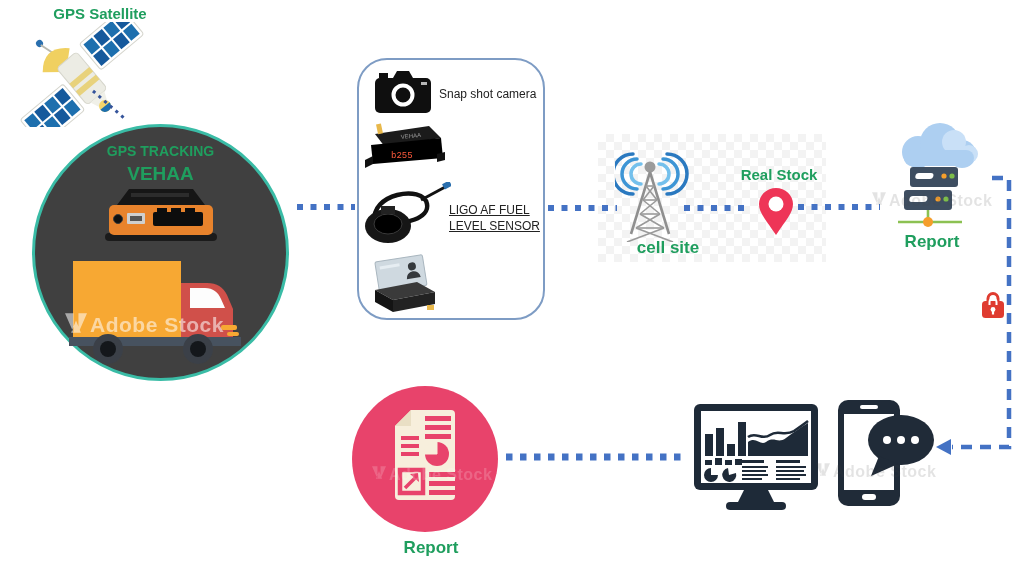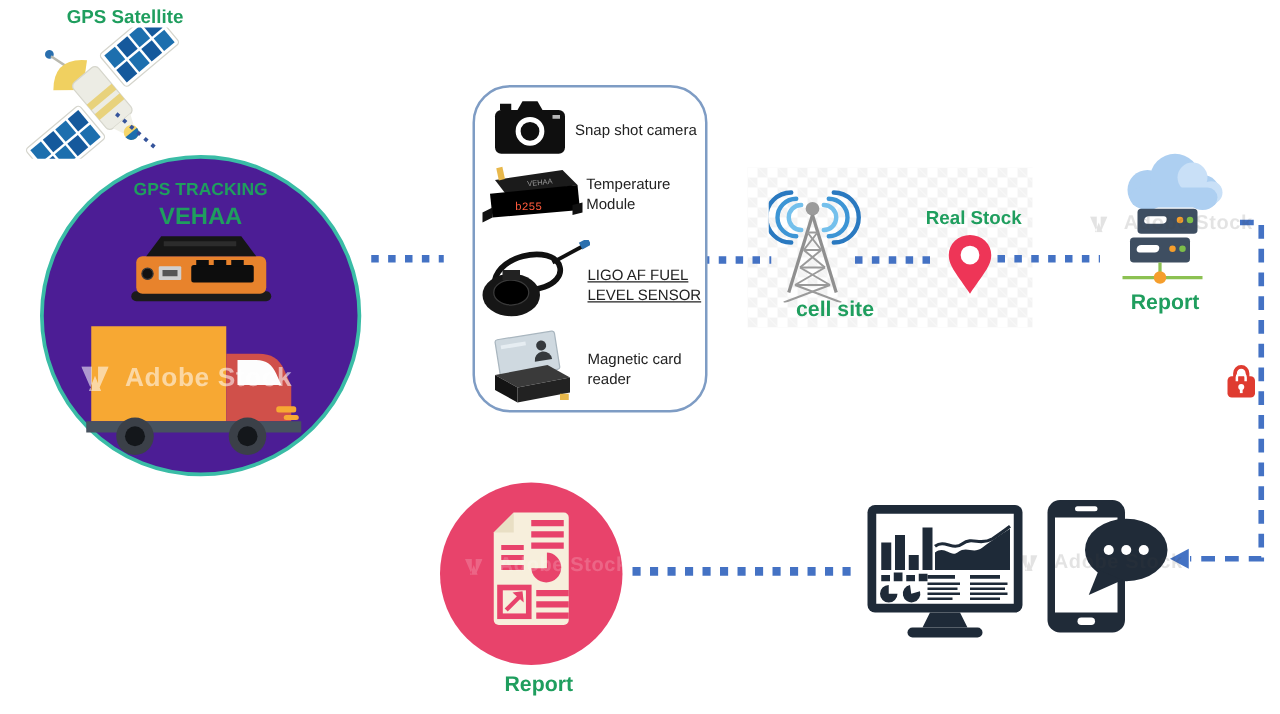--- a/index.html
+++ b/index.html
@@ -6,26 +6,26 @@
   .stage{position:relative;width:1024px;height:571px;background:#fff;overflow:hidden;
          font-family:"Liberation Sans",sans-serif;}
   .abs{position:absolute;}
   .glabel{position:absolute;color:#1f9e5e;font-weight:bold;text-align:center;}
   .checker{position:absolute;left:598px;top:134px;width:228px;height:128px;opacity:.5;
     background-image:
       linear-gradient(45deg,#e9e9e9 25%,transparent 25%,transparent 75%,#e9e9e9 75%),
       linear-gradient(45deg,#e9e9e9 25%,transparent 25%,transparent 75%,#e9e9e9 75%);
     background-size:16px 16px;background-position:0 0,8px 8px;}
   .circle{position:absolute;left:32px;top:124px;width:257px;height:257px;border:3px solid #3abca6;
-    border-radius:50%;background:#4c1d95;box-sizing:border-box;}
-  .devbox{position:absolute;left:378px;top:58px;width:188px;height:262px;border:2px solid #7e9cc4;
-    border-radius:30px;background:#fff;box-sizing:border-box;margin-top:10px;}
+    border-radius:50%;background:#404040;box-sizing:border-box;}
+  .devbox{position:absolute;left:357px;top:58px;width:188px;height:262px;border:2px solid #7e9cc4;
+    border-radius:30px;background:#fff;box-sizing:border-box;}
   .devlabel{position:absolute;font-size:12px;line-height:1.3;color:#222;}
-  .watermark{position:absolute;display:flex;align-items:center;gap:13px;font-weight:bold;
-    letter-spacing:.5px;color:#444;opacity:.14;font-size:19px;white-space:nowrap;}
+  .watermark{position:absolute;display:flex;gap:3px;font-weight:bold;
+    letter-spacing:.5px;color:#444;opacity:.14;font-size:19px;white-space:nowrap;margin-top:22px;}
   .watermark.light{color:#fff;opacity:.55;font-size:21px;}
   .watermark svg{flex:0 0 auto;}
 </style>
 </head>
 <body>
 
 <div class="stage">
 
   <div class="checker"></div>
 
@@ -128,21 +128,20 @@
 
     <svg class="abs" style="left:4px;top:58px;" width="84" height="54" viewBox="0 0 84 54">
       <polygon points="12,16 66,8 78,20 22,29" fill="#1b1b1b"></polygon>
       <rect x="14" y="6" width="5" height="10" fill="#e8b84b" transform="rotate(-12 16 11)"></rect>
       <polygon points="8,27 78,20 80,40 10,46" fill="#000"></polygon>
       <polygon points="2,42 10,38 10,46 2,50" fill="#111"></polygon>
       <polygon points="74,36 82,34 82,42 74,44" fill="#111"></polygon>
       <text x="38" y="21" font-size="6" fill="#9a9a9a" font-family="Liberation Sans,sans-serif" transform="rotate(-6 38 21)">VEHAA</text>
       <text x="28" y="40" font-size="9" fill="#ff5a3c" font-family="Liberation Mono,monospace">b255</text>
     </svg>
-    <div class="devlabel" style="left:89px;top:70px;width:80px;">Temperature Module</div>
 
     <svg class="abs" style="left:2px;top:122px;" width="90" height="66" viewBox="0 0 90 66">
       <path d="M60,18 L86,4" stroke="#111" stroke-width="3"></path>
       <rect x="82" y="0" width="8" height="6" fill="#2a6fae" transform="rotate(-28 86 3)"></rect>
       <path d="M14,40 C8,12 62,2 66,22 C69,36 42,44 30,38" stroke="#111" stroke-width="4.5" fill="none"></path>
       <ellipse cx="27" cy="44" rx="23" ry="17" fill="#161616"></ellipse>
       <ellipse cx="27" cy="42" rx="14" ry="10" fill="#000" stroke="#3a3a3a"></ellipse>
       <rect x="20" y="24" width="14" height="8" fill="#222"></rect>
     </svg>
     <div class="devlabel" style="left:90px;top:143px;width:92px;text-decoration:underline;">LIGO AF FUEL LEVEL SENSOR</div>
@@ -152,21 +151,20 @@
         <rect x="10" y="8" width="48" height="31" rx="2" fill="#cfd9e0" stroke="#a9b6bf"></rect>
         <circle cx="46" cy="18" r="4" fill="#35393d"></circle>
         <path d="M39,30 a7,7 0 0 1 14,0 z" fill="#35393d"></path>
         <rect x="14" y="13" width="20" height="3" fill="#e6edf2"></rect>
       </g>
       <polygon points="8,40 50,32 68,42 26,50" fill="#3a3a3a"></polygon>
       <polygon points="8,40 26,50 26,62 8,52" fill="#141414"></polygon>
       <polygon points="26,50 68,42 68,54 26,62" fill="#222"></polygon>
       <rect x="60" y="55" width="7" height="5" fill="#e8b84b"></rect>
     </svg>
-    <div class="devlabel" style="left:90px;top:210px;width:80px;">Magnetic card reader</div>
   </div>
 
   <svg class="abs" style="left:615px;top:150px;z-index:2;" width="80" height="92" viewBox="0 0 80 92">
     <path d="M26,14 A10,10 0 0 0 26,34" fill="none" stroke="#74c0ec" stroke-width="3.5" stroke-linecap="round"></path>
     <path d="M22,9 A15,15 0 0 0 22,39" fill="none" stroke="#3d95d5" stroke-width="3.5" stroke-linecap="round"></path>
     <path d="M18,4 A20,20 0 0 0 18,44" fill="none" stroke="#2a79c0" stroke-width="3.5" stroke-linecap="round"></path>
     <path d="M44,14 A10,10 0 0 1 44,34" fill="none" stroke="#74c0ec" stroke-width="3.5" stroke-linecap="round"></path>
     <path d="M48,9 A15,15 0 0 1 48,39" fill="none" stroke="#3d95d5" stroke-width="3.5" stroke-linecap="round"></path>
     <path d="M52,4 A20,20 0 0 1 52,44" fill="none" stroke="#2a79c0" stroke-width="3.5" stroke-linecap="round"></path>
     <circle cx="35" cy="17" r="5.5" fill="#9b9b9b"></circle>

